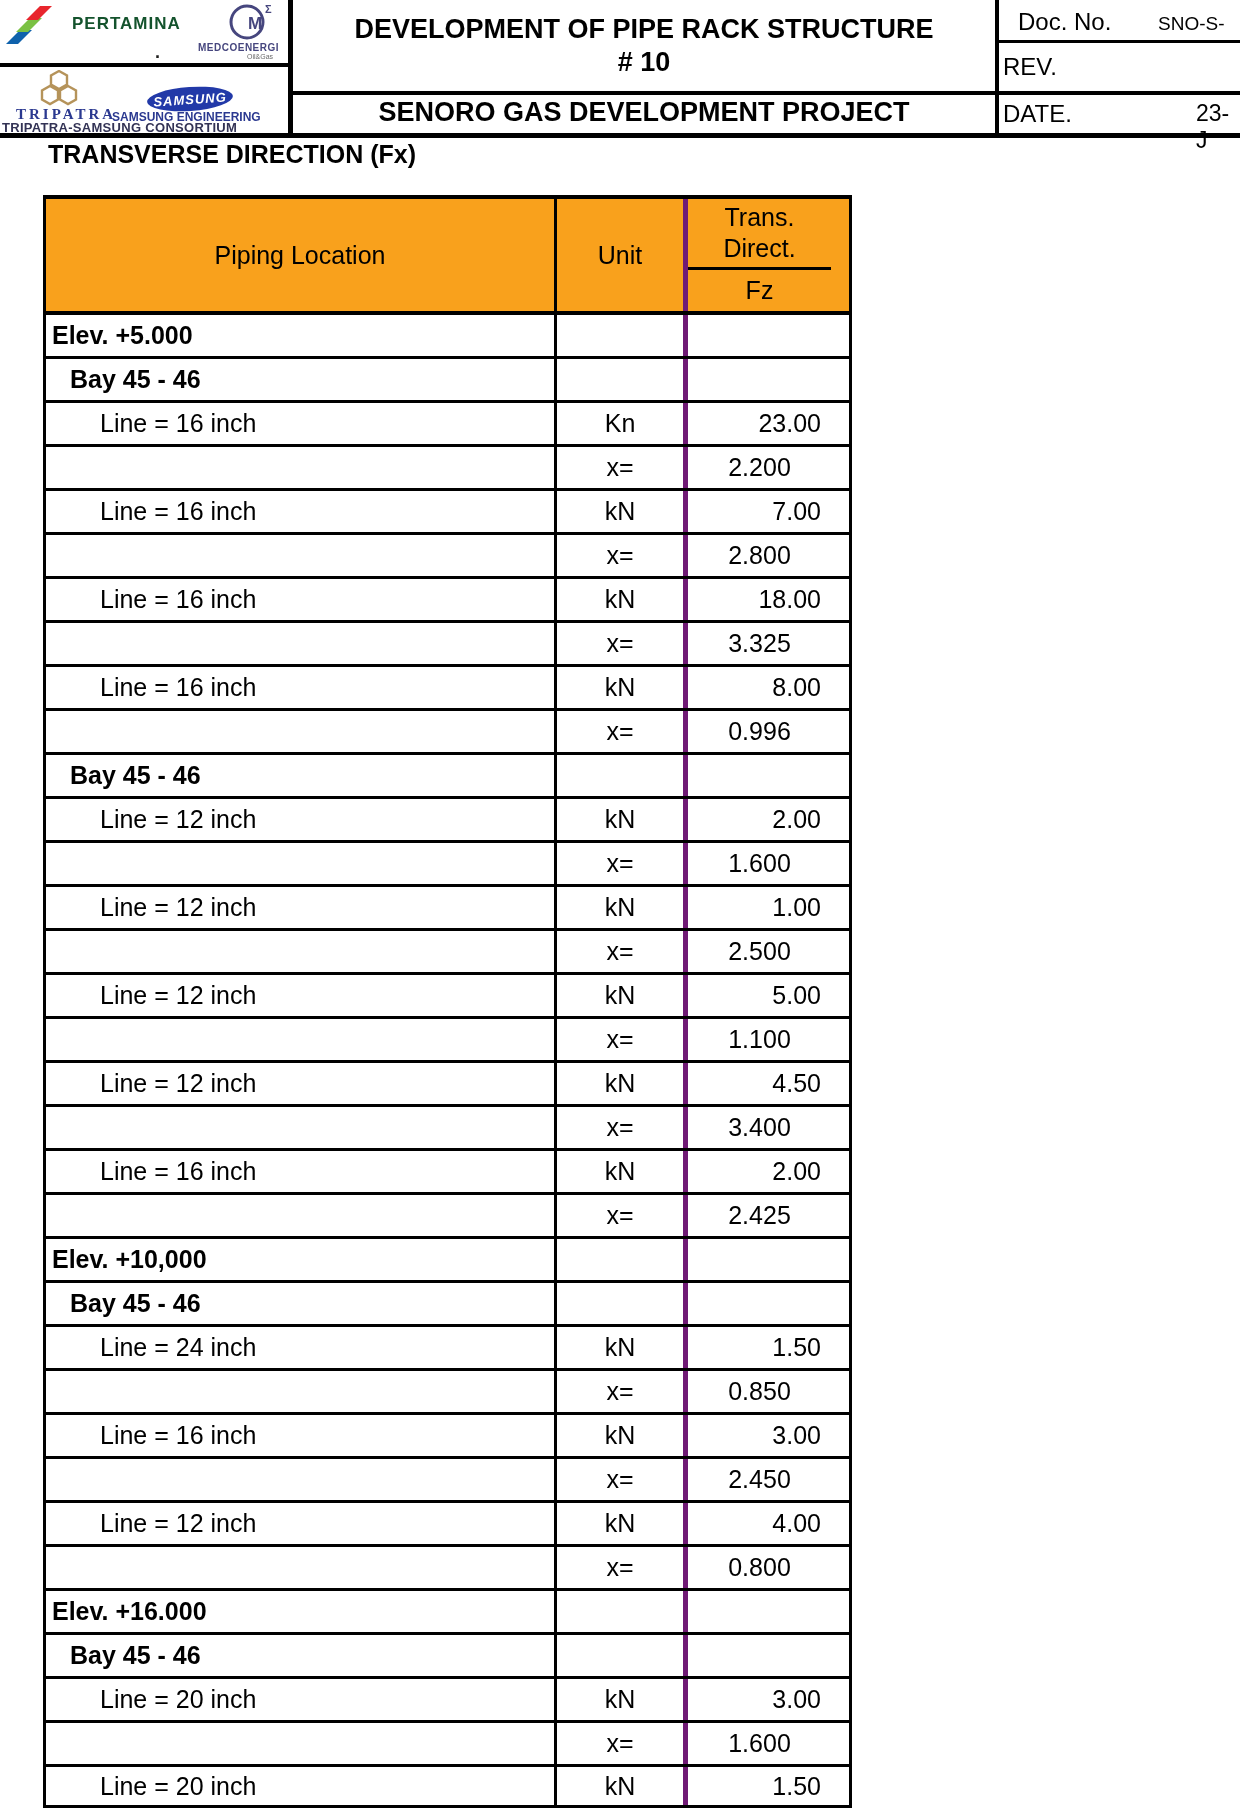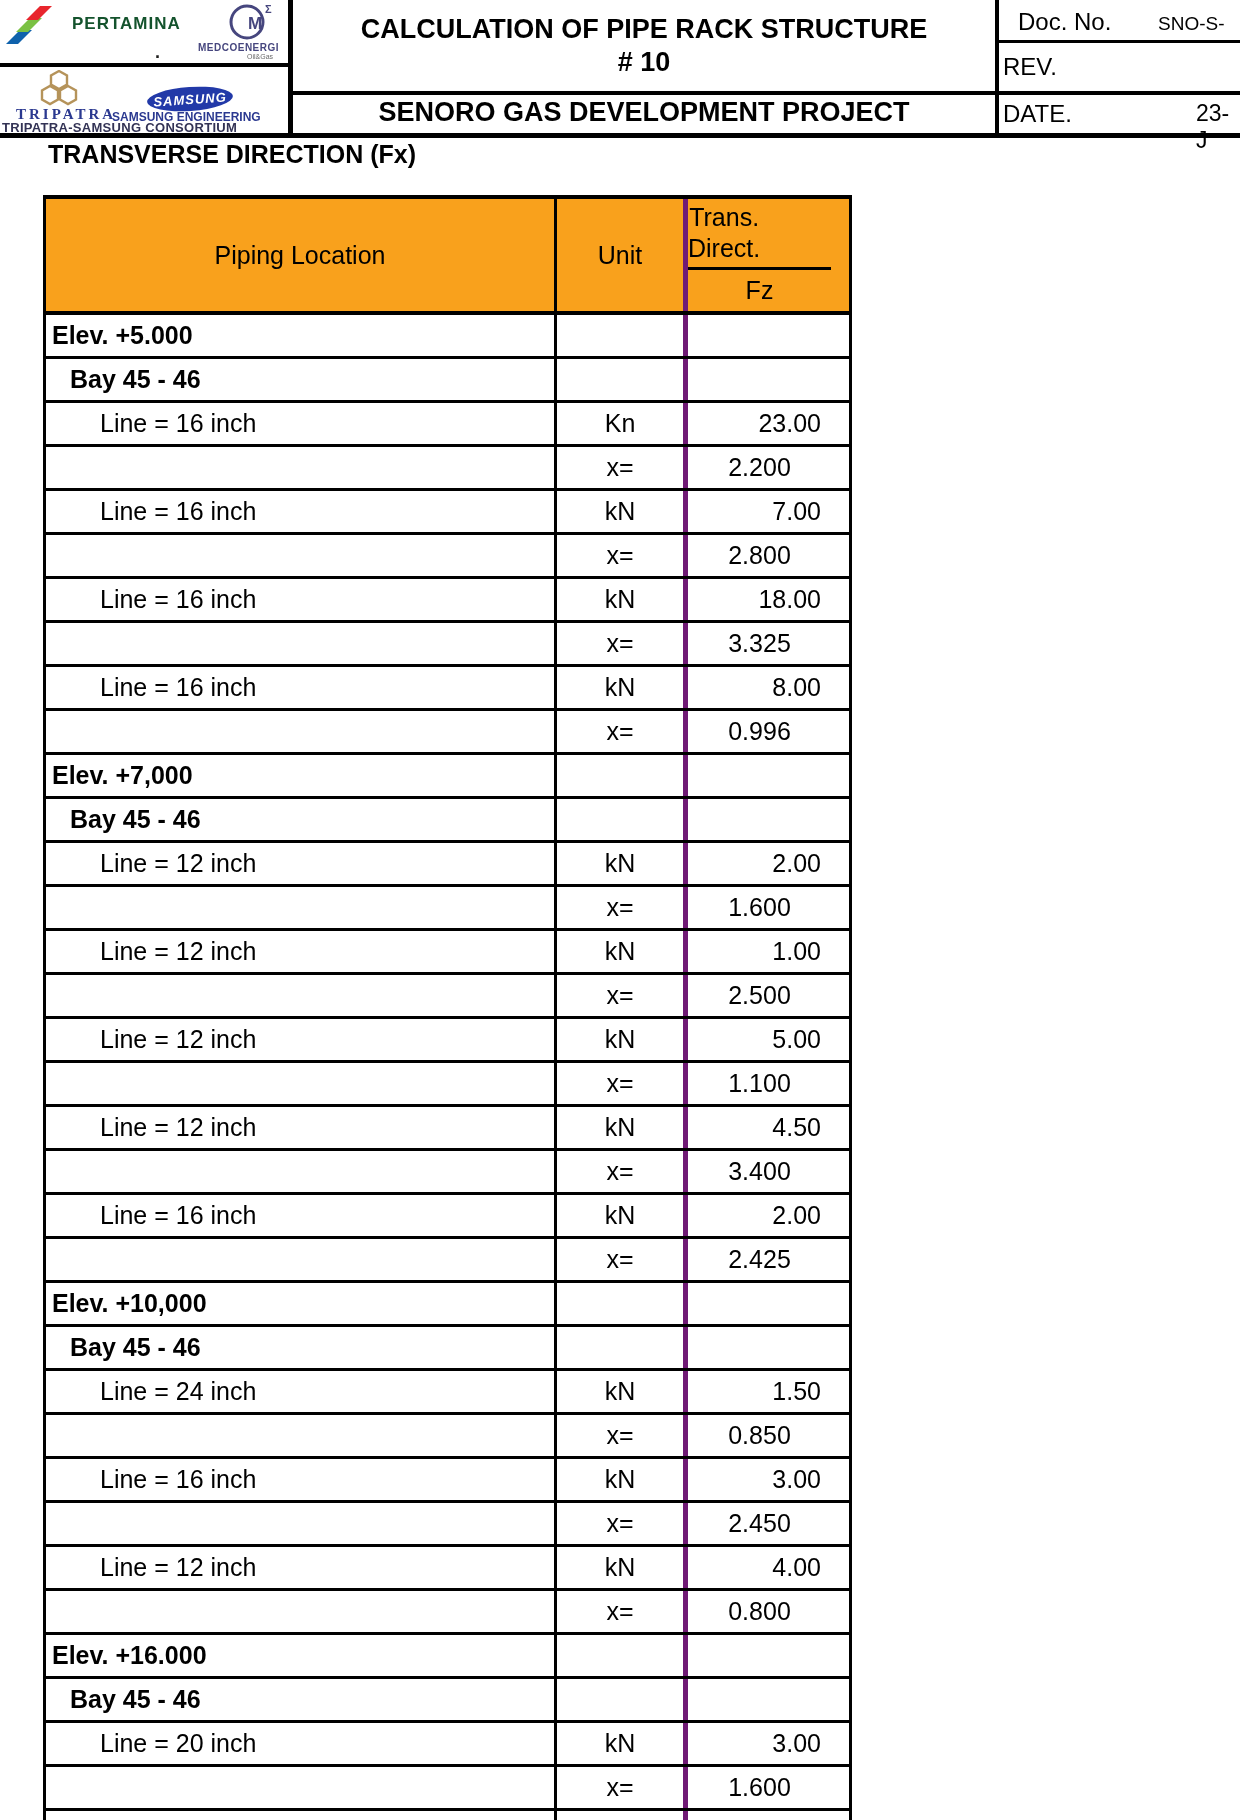--- a/index.html
+++ b/index.html
@@ -32,21 +32,21 @@
 
   
   .calc-table{position:absolute;left:43px;top:195px;width:809px;box-sizing:border-box;border:3px solid #000;border-top-width:4px;background:#fff;}
   .thead{display:flex;background:var(--orange,#F9A11C);border-bottom:4px solid #000;height:112px;}
   .cell{box-sizing:border-box;display:flex;align-items:center;font-size:25px;}
   .c-loc{width:511px;border-right:3px solid #000;}
   .c-unit{width:131px;border-right:5px solid #701a75;justify-content:center;}
   .c-fz{width:143px;}
   .thead .c-loc,.thead .c-unit{justify-content:center;}
   .fzwrap{width:143px;display:flex;flex-direction:column;}
-  .h-trans{height:71px;border-bottom:3px solid #000;display:flex;align-items:center;text-align:center;line-height:1.25;font-size:25px;background:var(--orange,#F9A11C);}
+  .h-trans{height:71px;border-bottom:3px solid #000;display:flex;align-items:center;justify-content:center;text-align:center;line-height:1.25;font-size:25px;background:var(--orange,#F9A11C);}
   .h-fz{height:42px;display:flex;align-items:center;justify-content:center;font-size:25px;background:var(--orange,#F9A11C);}
   .trow{display:flex;height:41px;border-bottom:3px solid #000;}
   .trow:last-child{border-bottom:none;height:38px;}
   .trow .cell{font-size:25px;}
   .loc-elev{font-weight:bold;padding-left:6px;}
   .loc-bay{font-weight:bold;padding-left:24px;}
   .loc-line{padding-left:54px;}
   .v-right{justify-content:flex-end;padding-right:10px;padding-left:8px;}
   .v-center{justify-content:center;}
 </style>
@@ -85,21 +85,21 @@
   </div>
 
   <div class="bar" style="left:0;top:63px;width:293px;height:4px;"></div>
   <div class="bar" style="left:288px;top:0;width:5px;height:133px;"></div>
   <div class="bar" style="left:995px;top:0;width:4px;height:133px;"></div>
   <div class="bar" style="left:293px;top:91px;width:947px;height:4px;"></div>
   <div class="bar" style="left:999px;top:40px;width:241px;height:3px;"></div>
   <div class="bar" style="left:0;top:133px;width:1240px;height:5px;"></div>
 
   <div class="title-block">
-    <div class="title-line">CALCULATION OF PIPE RACK STRUCTURE</div>
+    <div class="title-line">DEVELOPMENT OF PIPE RACK STRUCTURE</div>
     <div class="title-line"># 10</div>
   </div>
   <div class="project-line">SENORO GAS DEVELOPMENT PROJECT</div>
 
   <div class="doc-label" style="left:1018px;top:8px;">Doc. No.</div>
   <div class="doc-value-sm" style="left:1158px;top:13px;">SNO-S-</div>
   <div class="doc-label" style="left:1003px;top:53px;">REV.</div>
   <div class="doc-label" style="left:1003px;top:100px;">DATE.</div>
   <div class="doc-value-md" style="left:1196px;top:100px;">23-J</div>
 
@@ -161,25 +161,20 @@
           <div class="cell c-loc loc-line">Line = 16 inch</div>
           <div class="cell c-unit">kN</div>
           <div class="cell c-fz v-right">8.00</div>
         </div>
         <div class="trow">
           <div class="cell c-loc"></div>
           <div class="cell c-unit">x=</div>
           <div class="cell c-fz v-center">0.996</div>
         </div>
         <div class="trow">
-          <div class="cell c-loc loc-elev">Elev. +7,000</div>
-          <div class="cell c-unit"></div>
-          <div class="cell c-fz "></div>
-        </div>
-        <div class="trow">
           <div class="cell c-loc loc-bay">Bay 45 - 46</div>
           <div class="cell c-unit"></div>
           <div class="cell c-fz "></div>
         </div>
         <div class="trow">
           <div class="cell c-loc loc-line">Line = 12 inch</div>
           <div class="cell c-unit">kN</div>
           <div class="cell c-fz v-right">2.00</div>
         </div>
         <div class="trow">

